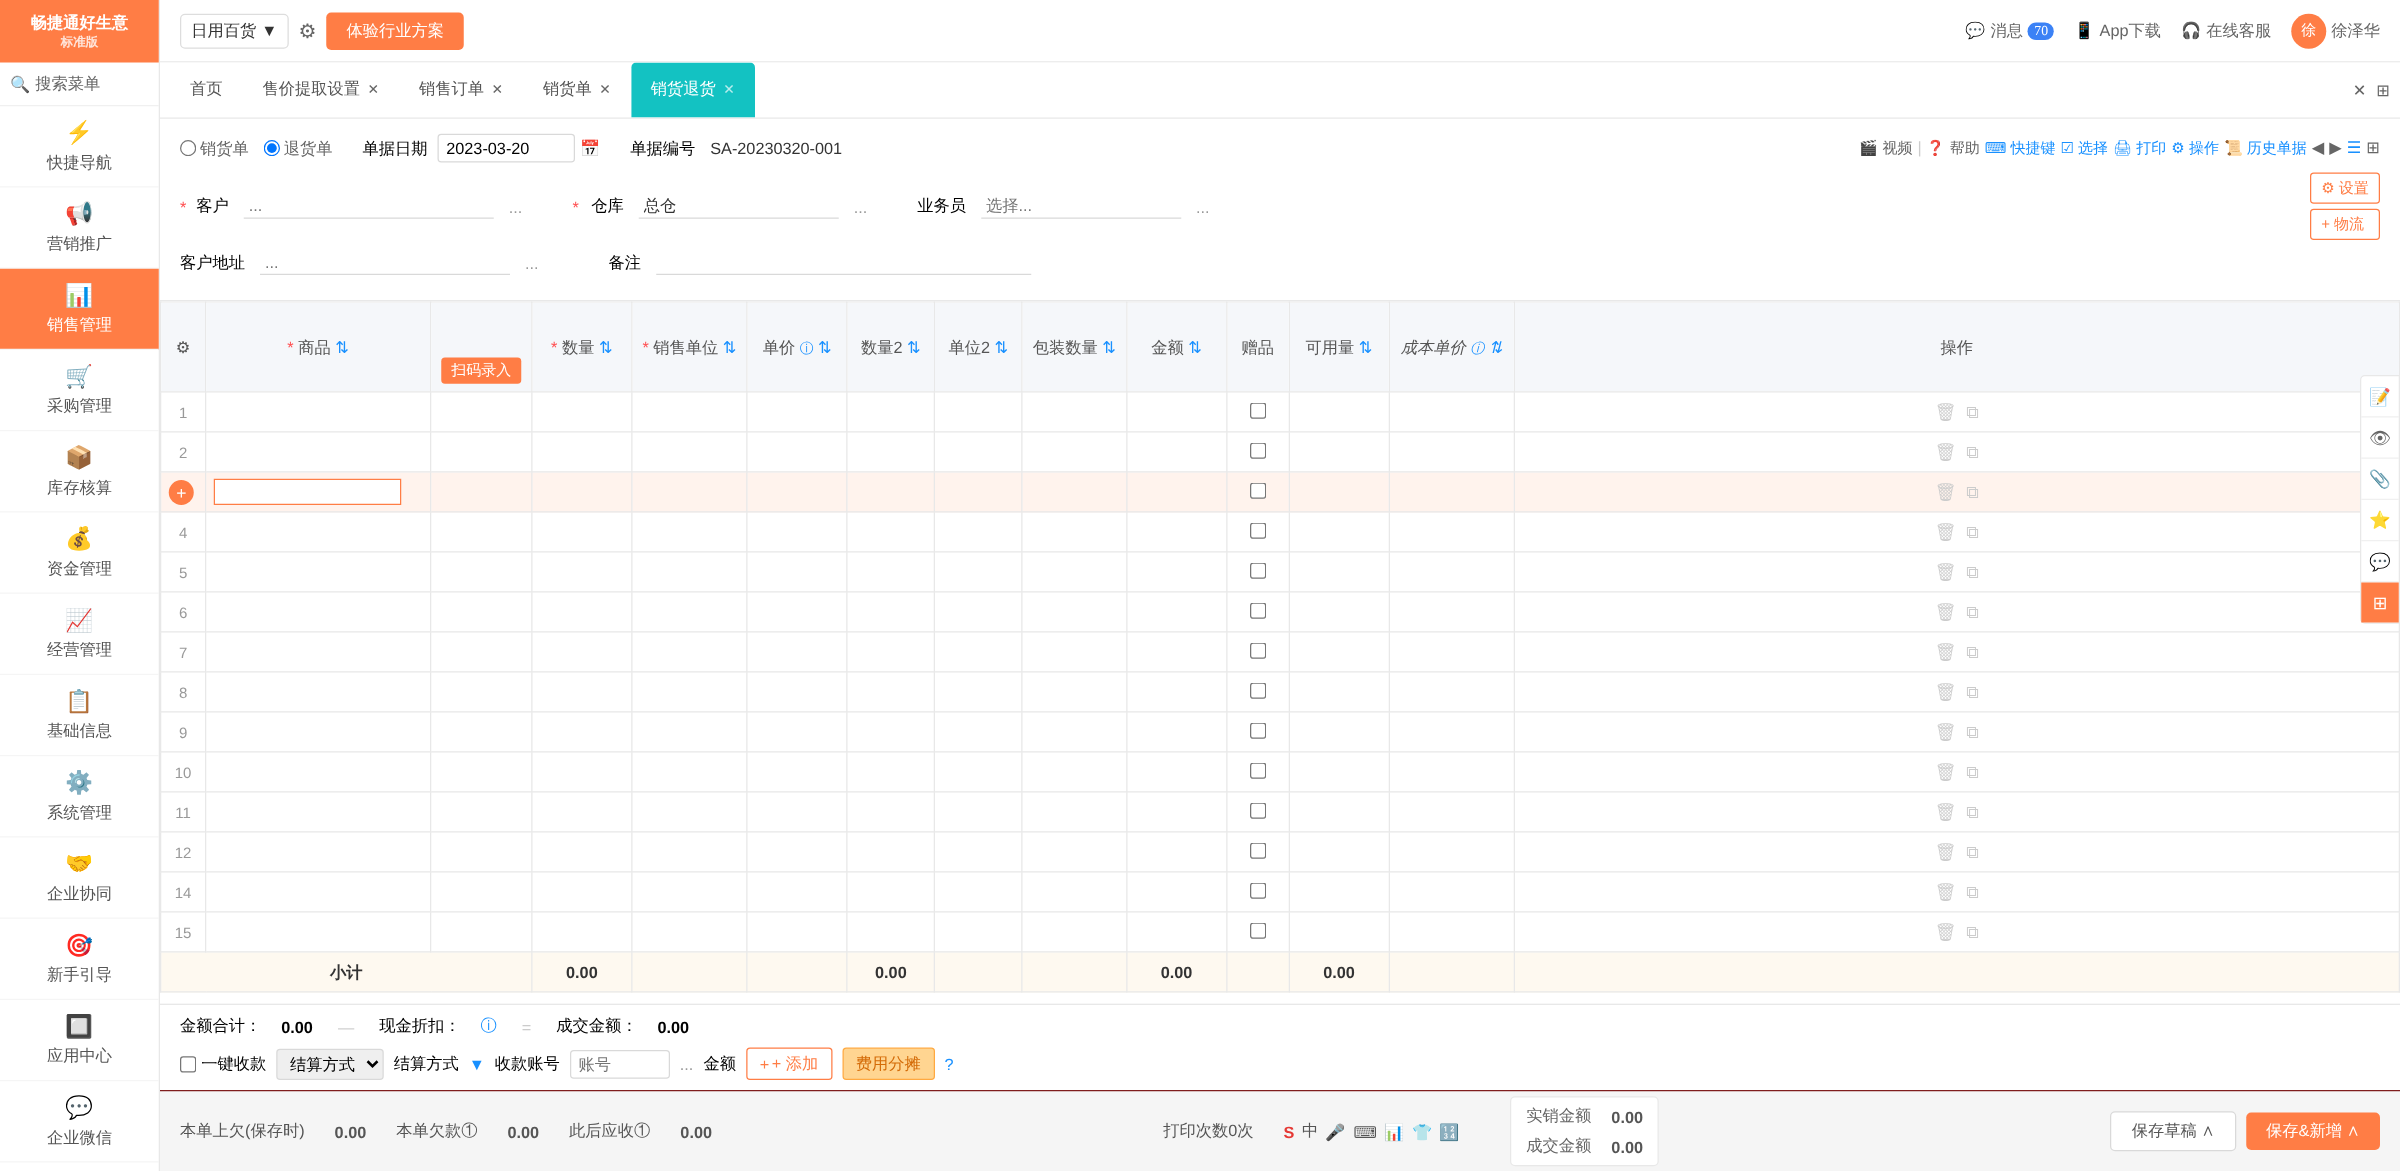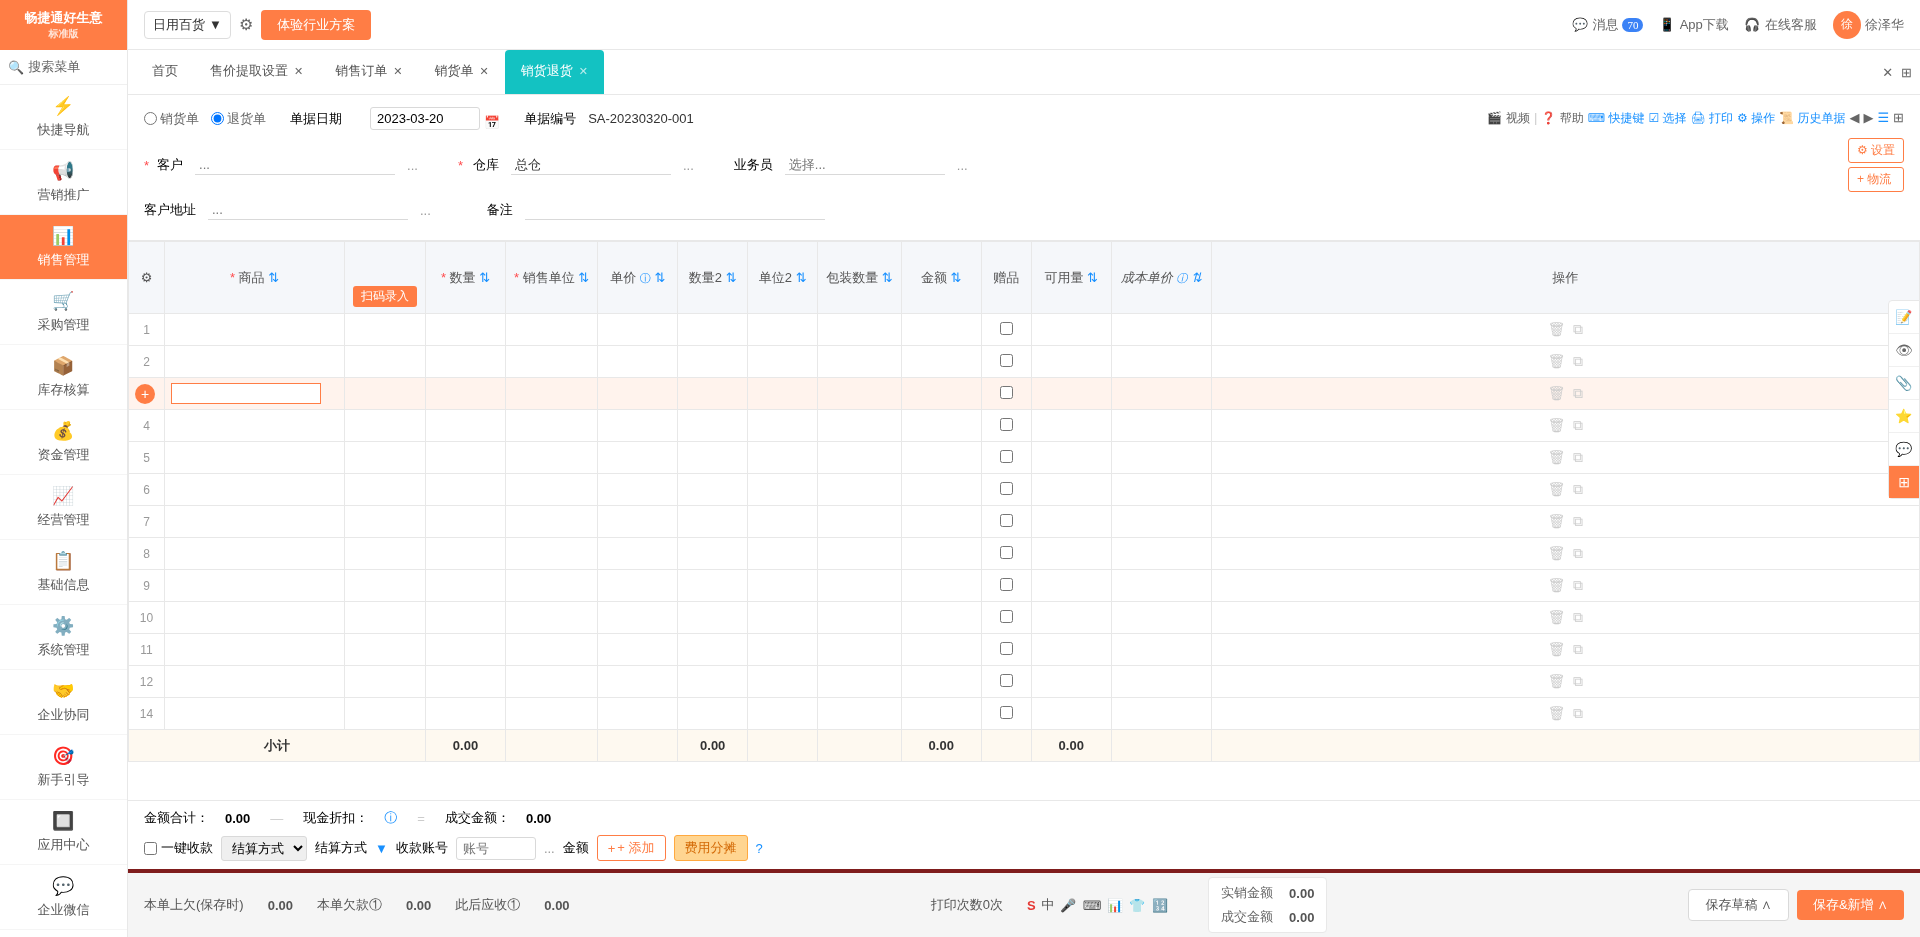--- a/index.html
+++ b/index.html
@@ -33,21 +33,21 @@
     .tab .close-x { font-size: 11px; color: rgba(255,255,255,0.7); margin-left: 2px; }
     .tab-close-icons { margin-left: auto; display: flex; gap: 8px; color: #666; font-size: 16px; cursor: pointer; }
 
     
     .form-area { background: #fff; padding: 12px 16px; border-bottom: 1px solid #e8e8e8; }
     .form-row { display: flex; align-items: center; gap: 8px; margin-bottom: 8px; }
     .form-row label { color: #666; white-space: nowrap; }
     .form-row .required { color: #ff4d4f; }
     .form-input { border: none; border-bottom: 1px solid #d9d9d9; padding: 2px 4px; color: #333; min-width: 150px; outline: none; }
     .form-dots { color: #999; cursor: pointer; }
-    .form-date { display: flex; align-items: flex-end; gap: 4px; margin-left: 20px; }
+    .form-date { display: flex; align-items: center; gap: 4px; }
     .doc-num { color: #333; }
     .action-btn { border: 1px solid #d9d9d9; background: #fff; border-radius: 3px; padding: 3px 8px; cursor: pointer; color: #555; font-size: 12px; display: flex; align-items: center; gap: 3px; }
 
     
     .table-container { flex: 1; overflow-y: auto; background: #fff; }
     .data-table { width: 100%; border-collapse: collapse; }
     .data-table th { background: #f5f7fa; border: 1px solid #e8e8e8; padding: 6px 8px; text-align: center; font-weight: normal; color: #555; white-space: nowrap; position: sticky; top: 0; z-index: 1; }
     .data-table td { border: 1px solid #e8e8e8; padding: 4px 6px; text-align: center; height: 32px; color: #333; }
     .data-table tr.highlighted td { background: #fff3ed; }
     .row-num { color: #999; font-size: 12px; }
@@ -60,21 +60,21 @@
     
     .bottom-area { background: #fff; border-top: 1px solid #e8e8e8; padding: 8px 16px; }
     .bottom-row1 { display: flex; align-items: center; gap: 16px; margin-bottom: 8px; }
     .bottom-row2 { display: flex; align-items: center; gap: 8px; }
     .bottom-checkbox { display: flex; align-items: center; gap: 4px; }
     .bottom-input { border: 1px solid #d9d9d9; border-radius: 3px; padding: 3px 6px; width: 80px; }
     .add-btn { background: #fff; border: 1px solid #ff7d45; color: #ff7d45; border-radius: 3px; padding: 3px 10px; cursor: pointer; display: flex; align-items: center; gap: 2px; }
     .fee-btn { background: #ffd591; border: 1px solid #ffa940; color: #d46b08; border-radius: 3px; padding: 3px 10px; cursor: pointer; }
 
     
-    .statusbar { background: #f5f5f5; border-top: 4px solid #7f1d1d; padding: 4px 16px; display: flex; align-items: center; gap: 24px; font-size: 12px; color: #555; }
+    .statusbar { background: #f5f5f5; border-top: 1px solid #7f1d1d; padding: 4px 16px; display: flex; align-items: center; gap: 24px; font-size: 12px; color: #555; }
     .summary-row { display: flex; justify-content: space-between; align-items: center; padding: 2px 0; }
 
     
     .save-area { display: flex; gap: 8px; align-items: center; margin-left: auto; }
     .save-draft-btn { background: #fff; border: 1px solid #d9d9d9; color: #555; border-radius: 4px; padding: 6px 16px; cursor: pointer; }
     .save-new-btn { background: #ff7d45; border: none; color: #fff; border-radius: 4px; padding: 6px 16px; cursor: pointer; font-size: 13px; }
     .right-icon { padding: 8px 6px; cursor: pointer; color: #666; border-bottom: 1px solid #f0f0f0; font-size: 14px; text-align: center; }
     .right-icon:last-child { border-bottom: none; }
     .right-icon.active { background: #ff7d45; color: #fff; }
 
@@ -628,20 +628,43 @@
       <td class="checkbox-cell">
         <input type="checkbox" style="">
       </td>
       <td></td>
       <td></td>
       <td style="white-space:nowrap;">
         <span class="delete-icon">🗑</span>
         <span class="copy-icon" style="margin-left:4px;">⧉</span>
       </td>
     </tr>
+            <tr>
+      <td><span class="row-num">15</span></td>
+      <td style="text-align:left;">
+        
+      </td>
+      <td></td>
+      <td></td>
+      <td></td>
+      <td></td>
+      <td></td>
+      <td></td>
+      <td></td>
+      <td></td>
+      <td class="checkbox-cell">
+        <input type="checkbox" style="">
+      </td>
+      <td></td>
+      <td></td>
+      <td style="white-space:nowrap;">
+        <span class="delete-icon">🗑</span>
+        <span class="copy-icon" style="margin-left:4px;">⧉</span>
+      </td>
+    </tr>
             <tr class="subtotal-row">
     <td colspan="3" style="text-align:center;">小计</td>
     <td>0.00</td>
     <td></td>
     <td></td>
     <td>0.00</td>
     <td></td>
     <td></td>
     <td>0.00</td>
     <td></td>

